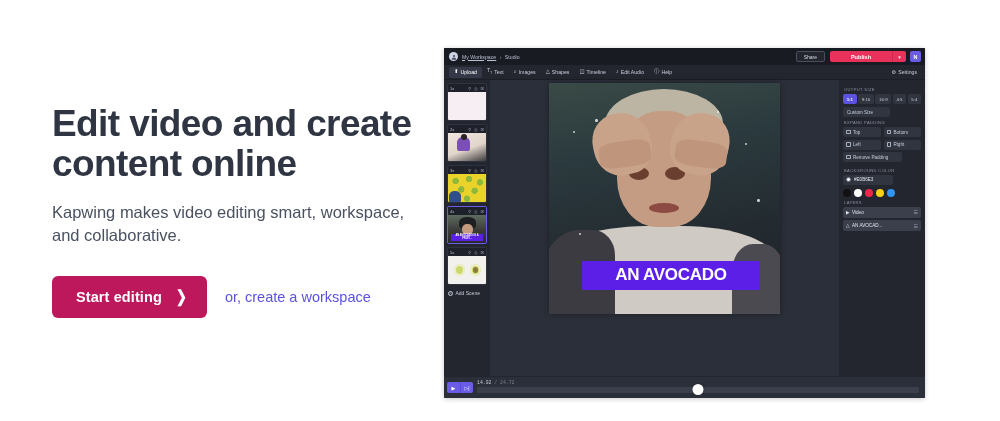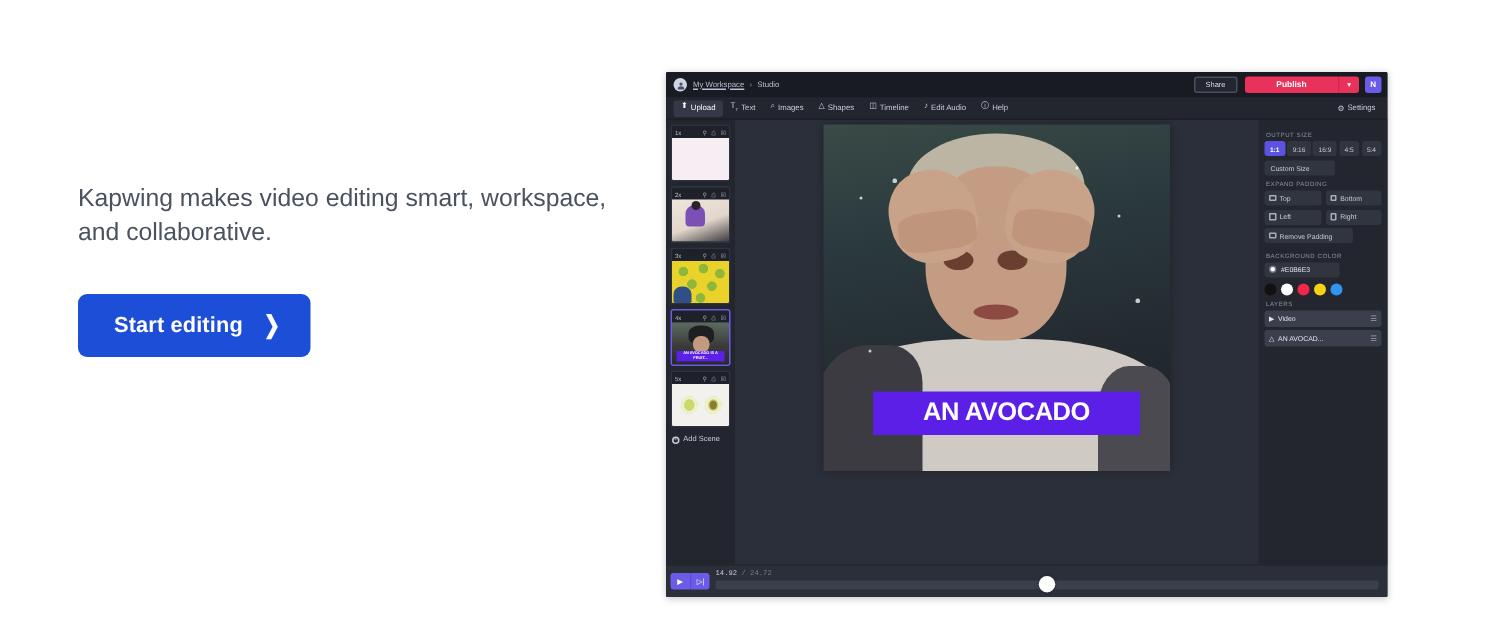--- a/index.html
+++ b/index.html
@@ -16,21 +16,21 @@
   .hero-title {
     font-size: 37px; line-height: 1.08; font-weight: 700;
     color:#2f3542; letter-spacing:-0.6px;
   }
   .hero-sub {
     margin-top: 17px;
     font-size: 16.5px; line-height: 1.42; color:#4a5260; font-weight:400;
   }
   .hero-cta-row { margin-top: 28px; display:flex; align-items:center; }
   .btn-start {
-    background:#1d4ed8; color:#fff; border:none; border-radius:6px;
+    background:#be185d; color:#fff; border:none; border-radius:6px;
     height:42px; padding:0 20px 0 24px;
     font-size:14.5px; font-weight:700; letter-spacing:.1px;
     display:flex; align-items:center; gap:14px; cursor:pointer;
     font-family:"Liberation Sans", sans-serif;
   }
   .btn-start .chev { font-size:13px; font-weight:700; transform: scaleY(1.25); }
   .link-ws {
     margin-left:18px; color:#5b52e0; font-size:14.5px; font-weight:400; cursor:pointer;
   }
 
@@ -323,26 +323,28 @@
     border-radius:50%; background:#fff; transform:translateX(-50%);
     box-shadow:0 0 2px rgba(0,0,0,.4); cursor:pointer;
   }
 </style>
 </head>
 <body>
 
 <div class="page">
 
   <div class="hero">
+    <div class="hero-title">Edit video and create content online</div>
     <div class="hero-sub">Kapwing makes video editing smart, workspace, and collaborative.</div>
     <div class="hero-cta-row">
       <button class="btn-start">
         <span>Start editing</span>
         <span class="chev">❯</span>
       </button>
+      <a class="link-ws">or, create a workspace</a>
     </div>
   </div>
 
   <div class="app">
 
     <div class="titlebar">
       <span class="avatar-circle">
         <svg viewBox="0 0 10 10">
             <circle cx="5" cy="3.4" r="1.8" fill="#4a4f63"></circle>
             <path d="M1.3 9.5a3.7 3.7 0 0 1 7.4 0z" fill="#4a4f63"></path>

